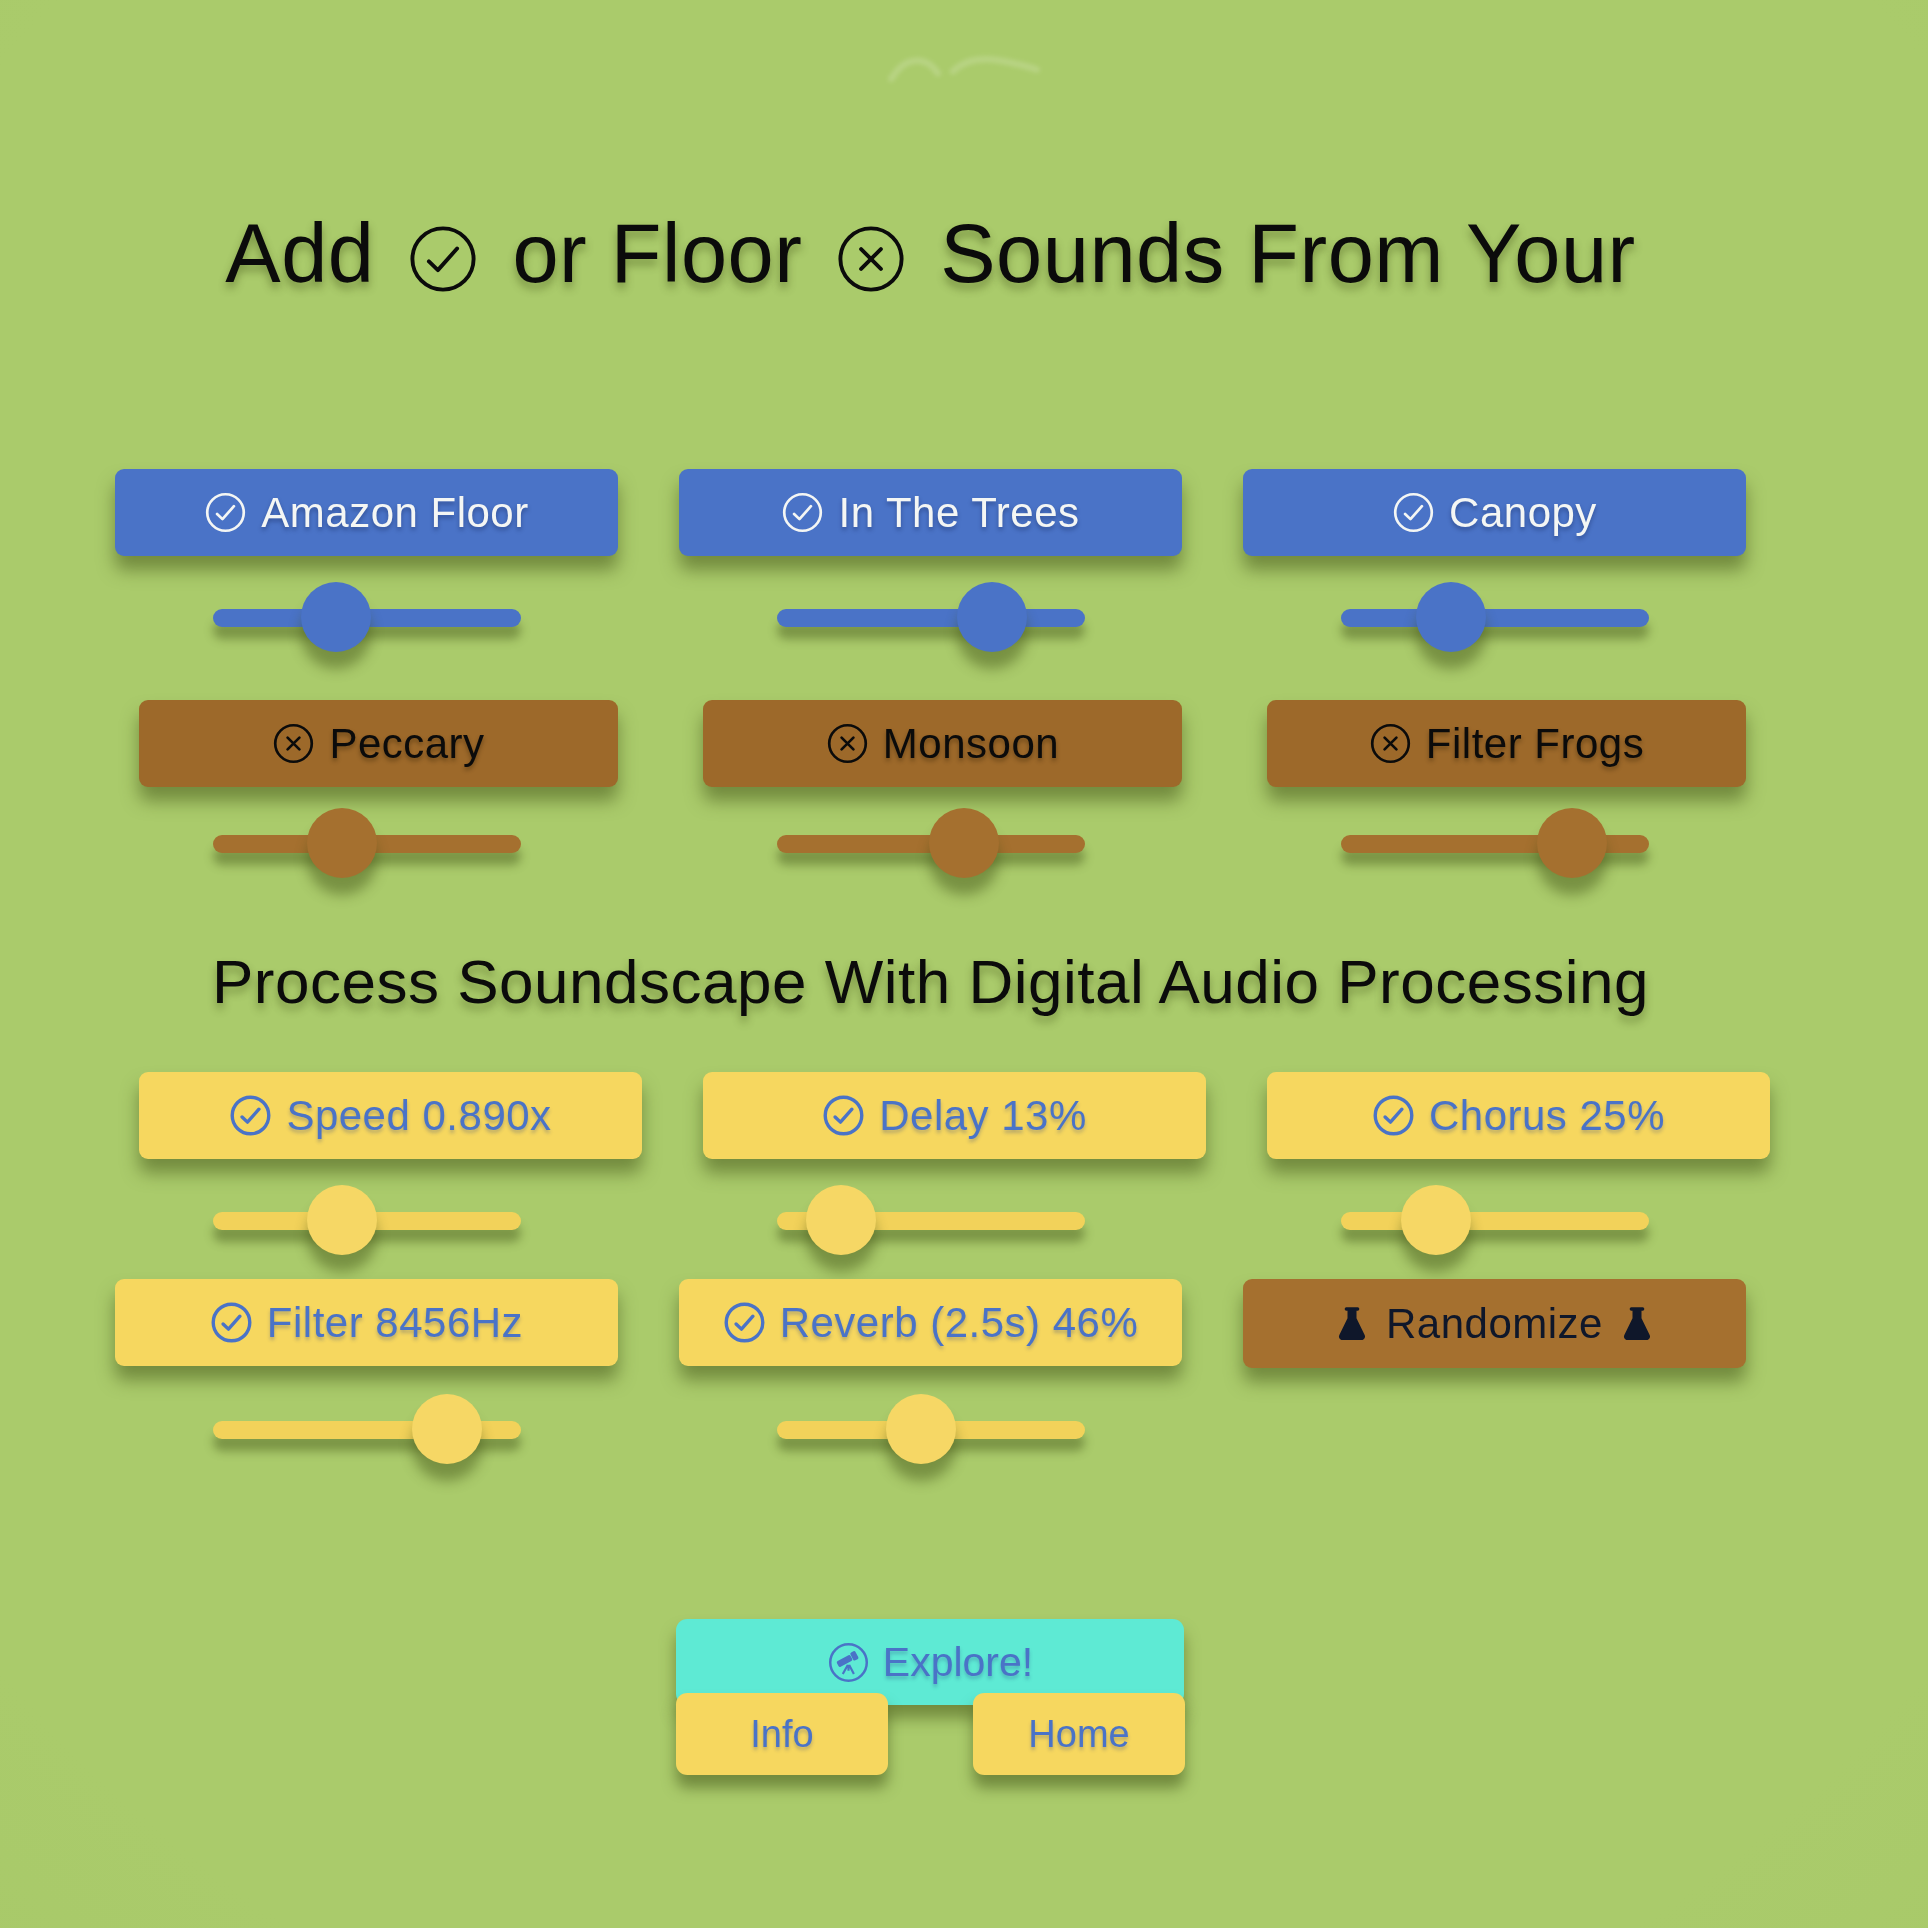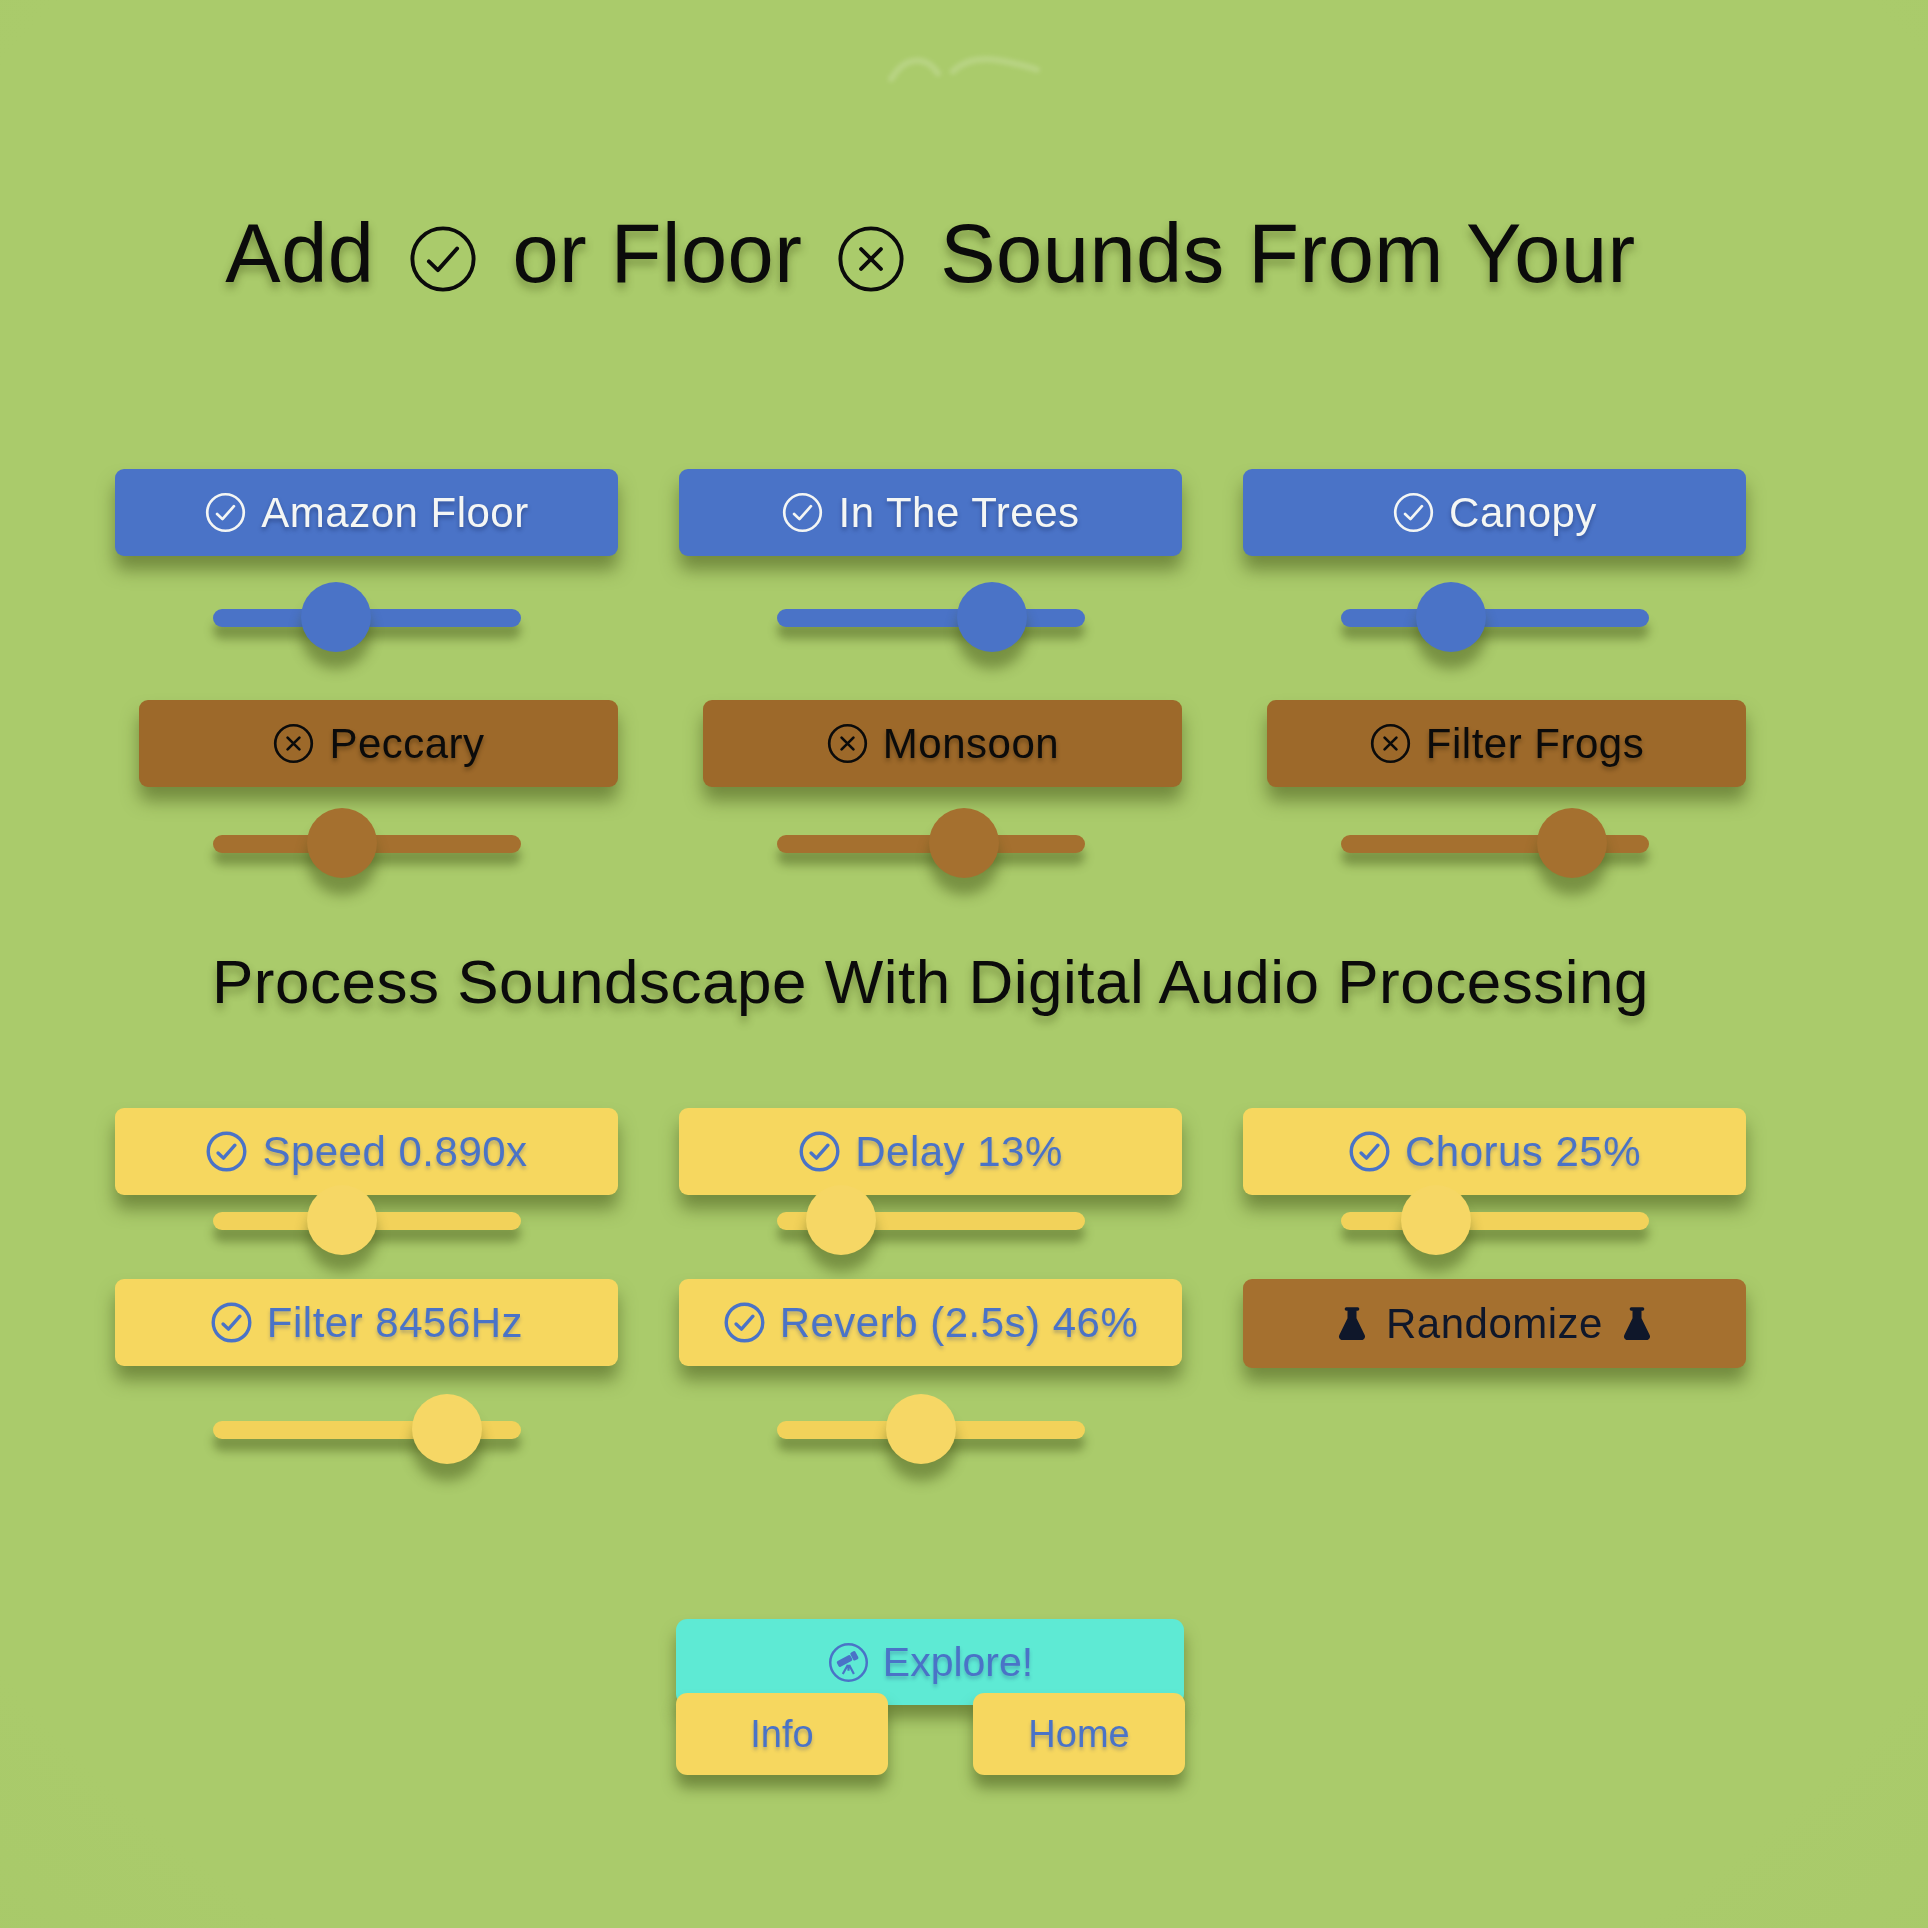--- a/index.html
+++ b/index.html
@@ -19,21 +19,21 @@
     text-shadow:0 5.6px 8.5px rgba(62,78,20,0.45);
   }
   #main-title{top:188px;font-size:83px;line-height:132px;}
   #main-title .t-ic{vertical-align:-13px;margin:0 9.4px;}
   #process-title{top:949px;font-size:62px;line-height:66px;}
 
   
   .row{display:grid;grid-template-columns:repeat(3,503px);column-gap:61px;}
   .r-btn1{top:469px;} .r-sl1{top:581px;}
   .r-btn2{top:700px;} .r-sl2{top:807px;}
-  .r-btn3{top:1108px;} .r-sl3{top:1184px;}
+  .r-btn3{top:1072px;margin-left:24px;} .r-sl3{top:1184px;}
   .r-btn4{top:1279px;} .r-sl4{top:1393px;}
 
   
   .btn{
     height:87px;border-radius:9px;display:flex;align-items:center;justify-content:center;
     gap:14px;font-size:42px;letter-spacing:0.5px;cursor:pointer;
     box-shadow:0 14px 17px rgba(60,76,18,0.5);
   }
   .btn.blue{background:#4a73c7;color:#f4f6f4;text-shadow:0 2.8px 4.7px rgba(10,20,60,0.35);}
   .btn.brown{background:#9d692a;color:#0b0b0b;text-shadow:0 2.8px 4.7px rgba(40,25,0,0.4);margin-left:24px;}

